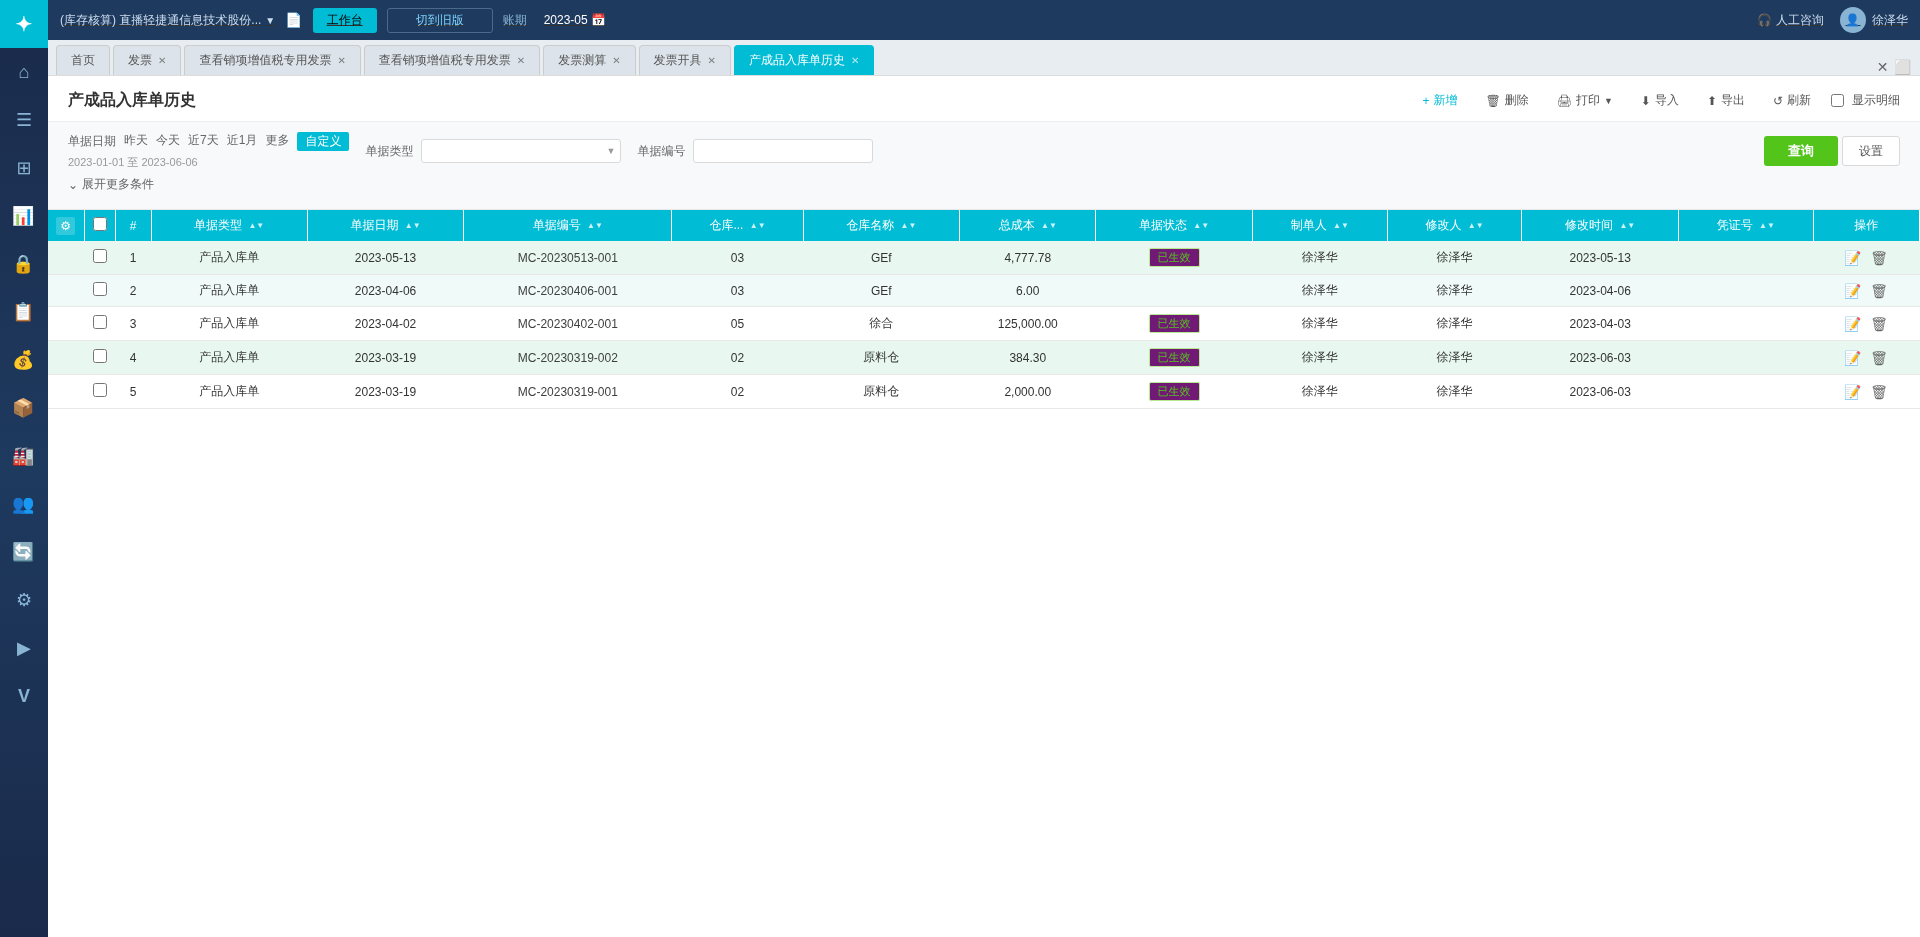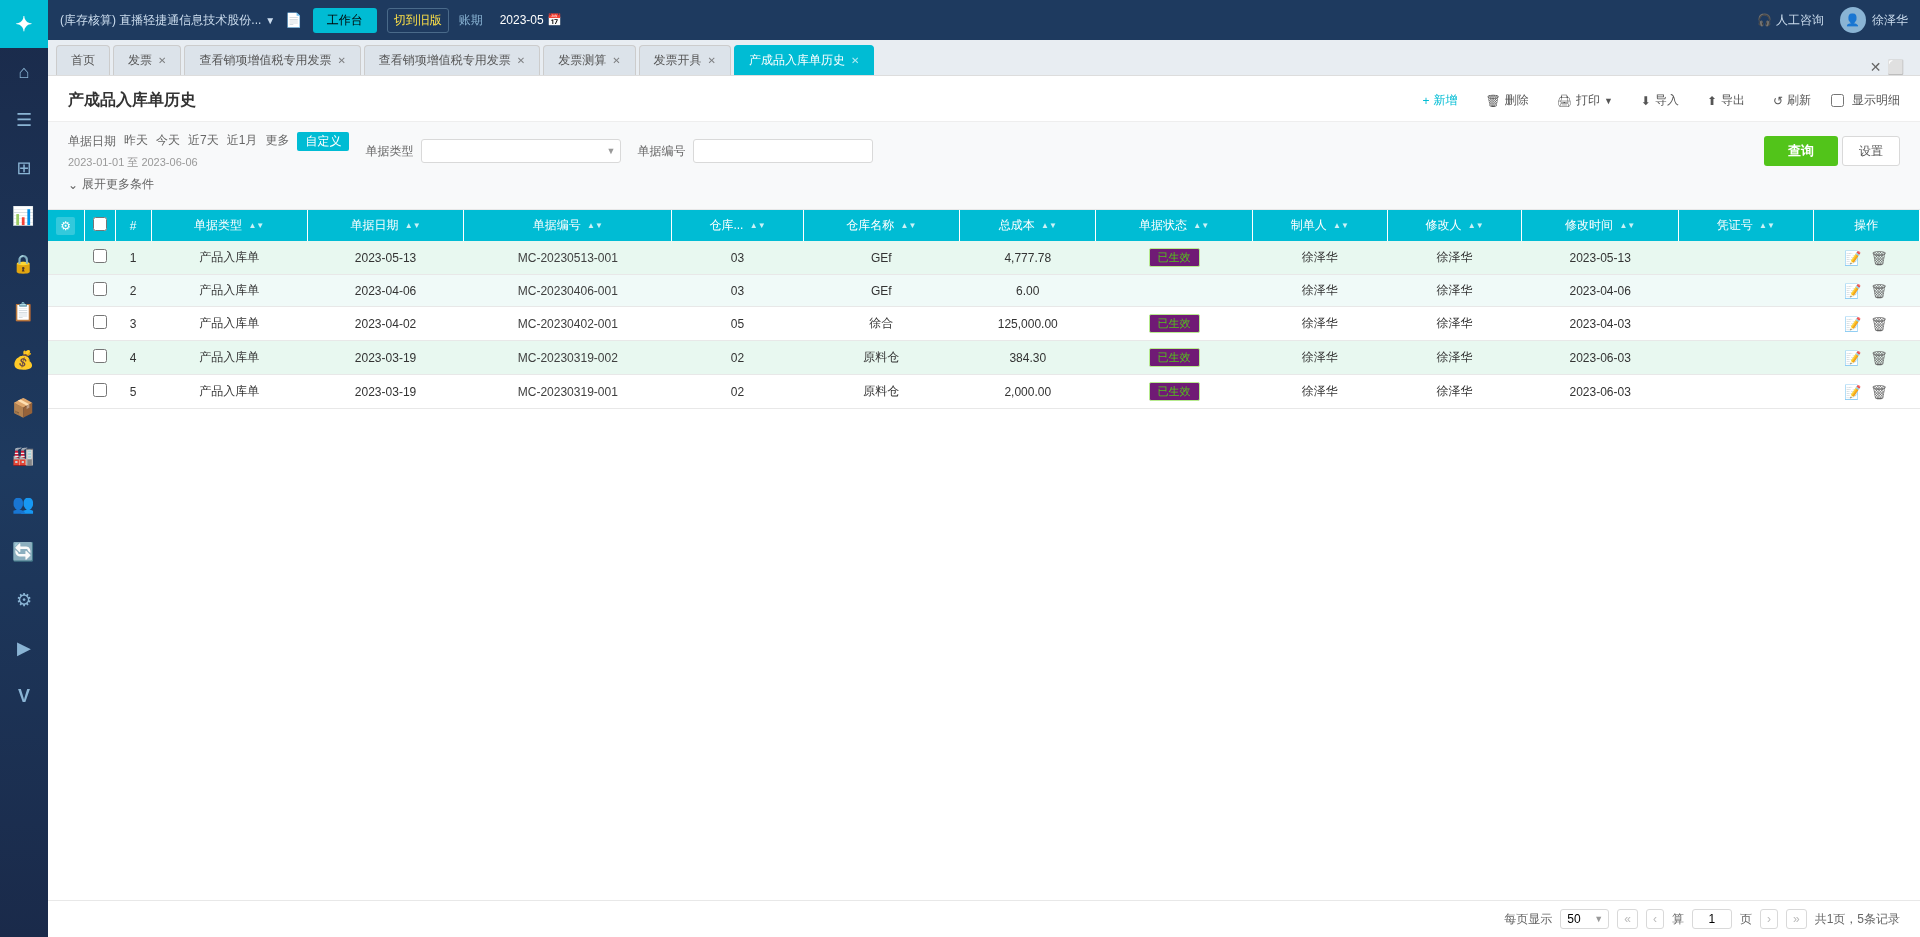--- a/index.html
+++ b/index.html
@@ -49,42 +49,43 @@
 
     
     .top-header {
       height: 40px;
       background: #1e3a5f;
       display: flex;
       align-items: center;
       padding: 0 12px;
       gap: 10px;
       flex-shrink: 0;
+      text-decoration: underline;
     }
     .company-name {
       color: #cde;
       font-size: 12px;
       display: flex;
       align-items: center;
       gap: 4px;
     }
     .header-btn {
       background: #00bcd4;
       color: #000000;
       border: none;
       padding: 4px 14px;
       border-radius: 3px;
       cursor: pointer;
       font-size: 12px;
     }
     .switch-btn {
       background: transparent;
-      color: #fde047;
+      color: #7dd3fc;
       border: 1px solid #4a6a8a;
-      padding: 3px 6px;
+      padding: 3px 28px;
       border-radius: 3px;
       cursor: pointer;
       font-size: 12px;
     }
     .period-label {
       color: #8ab4d4;
       font-size: 12px;
       display: flex;
       align-items: center;
       gap: 4px;
@@ -114,21 +115,21 @@
       font-size: 12px;
       color: #1e3a5f;
     }
 
     
     .tab-bar {
       height: 36px;
       background: #e8edf2;
       display: flex;
       align-items: flex-end;
-      padding: 0 7px 0 8px;
+      padding: 0 0 0 8px;
       border-bottom: 1px solid #ddd;
       flex-shrink: 0;
     }
     .tab {
       height: 30px;
       padding: 0 14px;
       display: flex;
       align-items: center;
       gap: 6px;
       font-size: 12px;
@@ -807,33 +808,15 @@
           <span class="action-icon" title="编辑">📝</span>
           <span class="action-icon" title="删除">🗑</span>
         </div>
       </td>
     </tr>
           </tbody>
       </table>
     </div>
 
 
-    <div class="pagination-bar">
-      <span class="per-page-label">每页显示</span>
-      <div class="select-wrapper">
-        <select class="per-page-select">
-          <option value="20">20</option>
-          <option value="50" selected="">50</option>
-          <option value="100">100</option>
-        </select>
-      </div>
-      <button class="page-nav-btn" disabled="">«</button>
-      <button class="page-nav-btn" disabled="">‹</button>
-      <span style="color:#666;">算</span>
-      <input type="text" class="page-input" value="1" style="">
-      <span style="color:#666;">页</span>
-      <button class="page-nav-btn" disabled="">›</button>
-      <button class="page-nav-btn" disabled="">»</button>
-      <span class="page-total">共1页，5条记录</span>
-    </div>
 
   </div>
 </div>
 
 </body></html>

